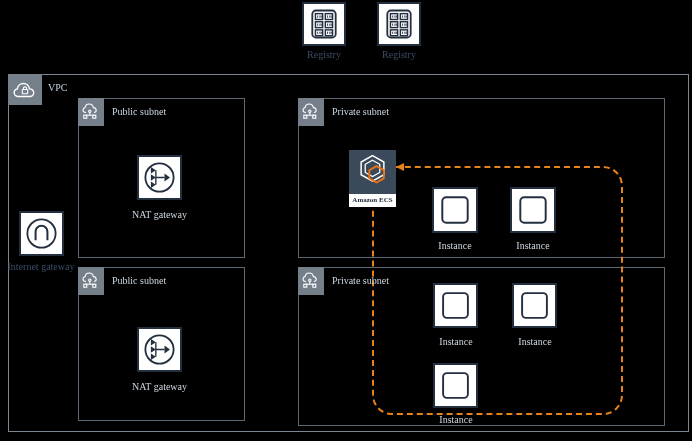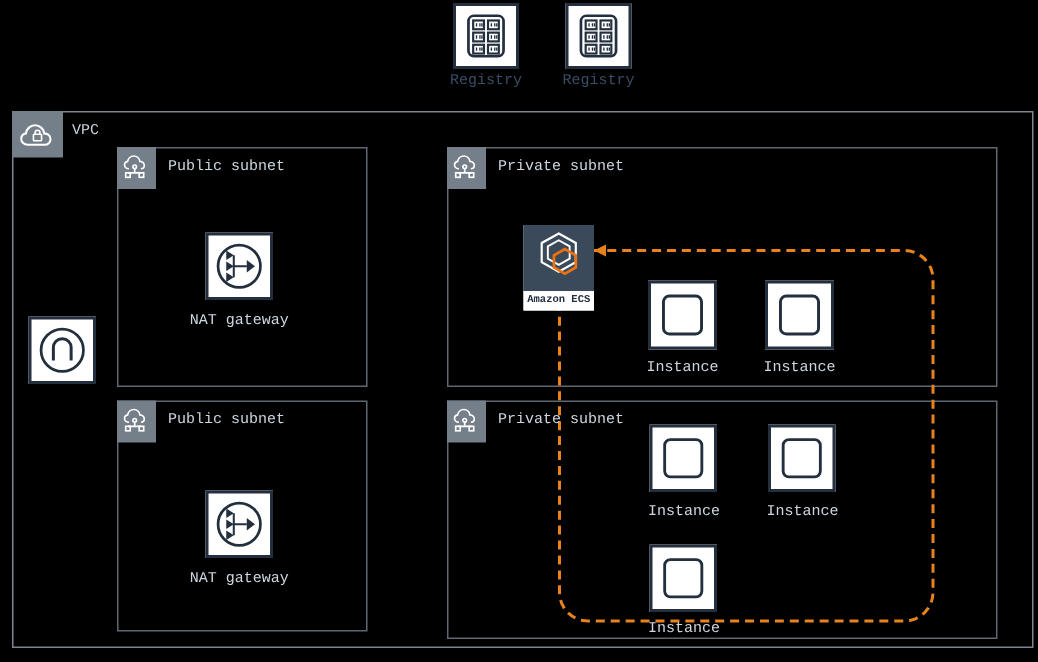--- a/index.html
+++ b/index.html
@@ -1,17 +1,17 @@
 <!DOCTYPE html>
 <html><head>
 <meta charset="utf-8">
 <style>
   html,body{margin:0;padding:0;background:#000;}
   .stage{position:relative;width:692px;height:441px;background:#000000;
-         font-family:Liberation Mono, monospace;overflow:hidden;}
+         font-family:Liberation Serif, serif;overflow:hidden;}
   .abs{position:absolute;box-sizing:border-box;}
   
   .vpc-box{border:1px solid #7b8691;}
   .subnet-box{border:1px solid #5d6873;}
   
   .gray-sq{background:#757f8a;display:flex;align-items:center;justify-content:center;z-index:3;}
   
   .icon-card{background:#ffffff;border:2px solid #232f3e;display:flex;
              align-items:center;justify-content:center;z-index:2;}
   
@@ -81,20 +81,21 @@
     </svg>
   </div>
   <div class="abs lbl vpc-lbl lbl-left" style="left:48px;top:82px;width:60px;">VPC</div>
 
   <div class="abs icon-card" style="left:19px;top:211px;width:45px;height:45px;">
     <svg width="41" height="41" viewBox="0 0 45 45" fill="none" stroke="#232f3e">
       <circle cx="22.5" cy="22.5" r="15.5" stroke-width="2"></circle>
       <path d="M16 30 V20.5 a6.5 6.5 0 0 1 13 0 V30" stroke-width="2.2"></path>
     </svg>
   </div>
+  <div class="abs lbl lbl-dark" style="left:7px;top:261px;width:68px;">Internet gateway</div>
 
   <div class="abs subnet-box" style="left:78px;top:98px;width:167px;height:160px;"></div>
   <div class="abs gray-sq" style="left:78px;top:98px;width:26px;height:28px;">
     <svg width="20" height="22" viewBox="0 0 20 20" fill="none" stroke="#ffffff" stroke-width="1.1">
       <path d="M5 10.5 C3.3 10.5 2 9.4 2 8 C2 6.8 2.9 5.8 4.1 5.6 C4.4 3.6 6.1 2 8.2 2 C10.3 2 12 3.6 12.3 5.6 C13.9 5.7 15.2 6.9 15.2 8.3 C15.2 9.6 14.2 10.5 12.9 10.5"></path>
       <circle cx="8.8" cy="9.2" r="1.2"></circle>
       <path d="M8.8 10.4 V13.2 M4.3 13.2 H13.3"></path>
       <rect x="2.8" y="13.2" width="3" height="3"></rect>
       <rect x="11.8" y="13.2" width="3" height="3"></rect>
     </svg>

